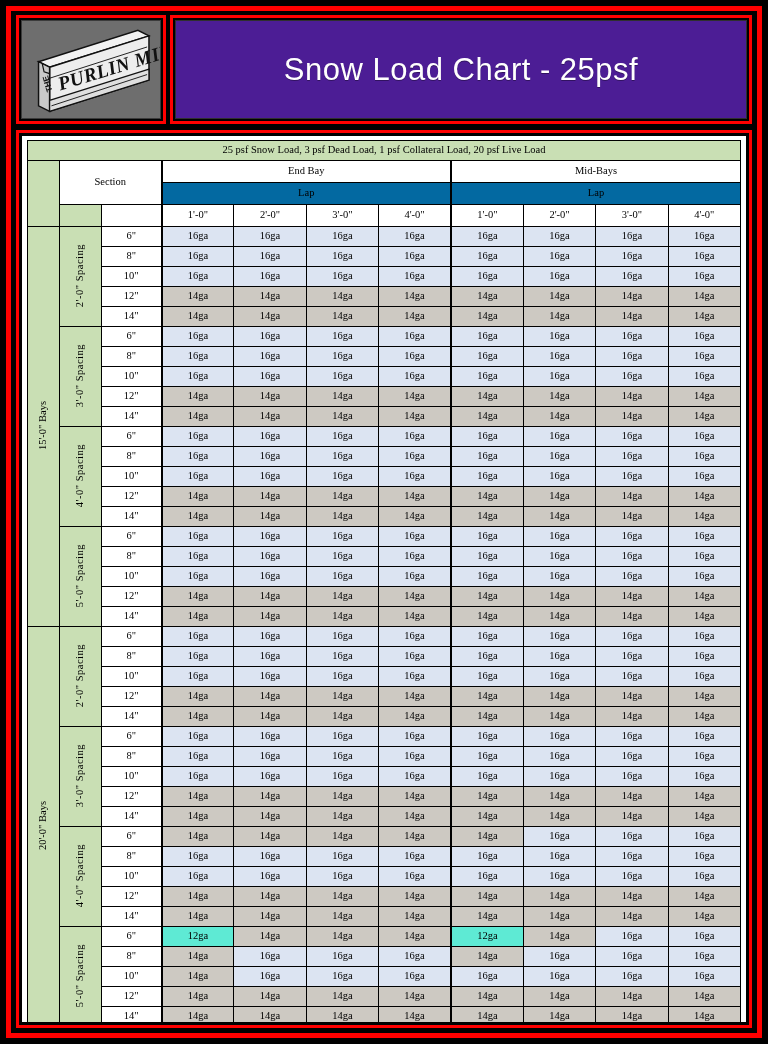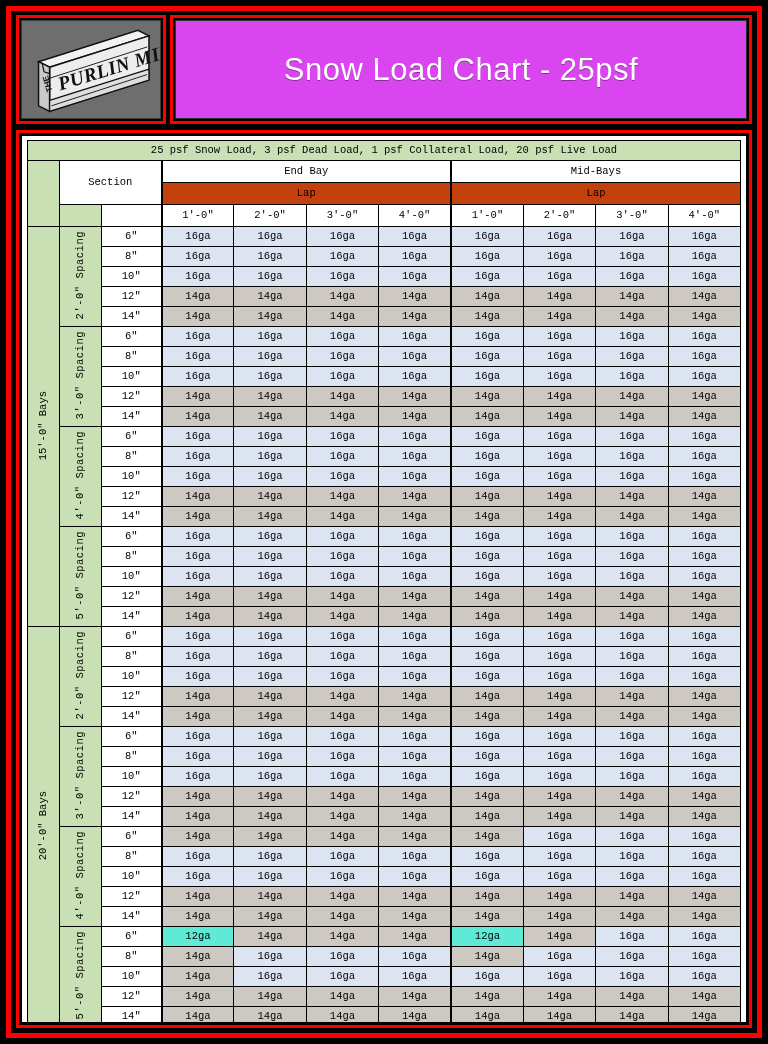--- a/index.html
+++ b/index.html
@@ -49,21 +49,21 @@
   }
   .logo-svg { display:block; width:100%; height:100%; }
   .title-box {
     flex: 1 1 auto;
     border: 3px solid #ff0000;
     background: #000;
     padding: 2px;
   }
   .title-inner {
     width: 100%; height: 100%;
-    background: #d946ef;
+    background: #4c1d95;
     border: 1px solid #2f2f2f;
     display: flex;
     align-items: center;
     justify-content: center;
   }
   .title-text {
     color: #ffffff;
     font-size: 31px;
     font-weight: 400;
     letter-spacing: 0.5px;
@@ -83,21 +83,21 @@
     width: 100%; height: 100%;
     background: #ffffff;
     border: 1px solid #000;
     padding: 4px 5px 5px 5px;
     overflow: hidden;
   }
   table.chart {
     border-collapse: collapse;
     width: 100%;
     table-layout: fixed;
-    font-family: Liberation Mono, monospace;
+    font-family: Liberation Serif, serif;
   }
   table.chart td, table.chart th {
     border: 1px solid #000000;
     text-align: center;
     vertical-align: middle;
     font-size: 10.5px;
     color: #000;
     padding: 0;
     height: 20px;
     line-height: 1;
@@ -107,21 +107,21 @@
     background: #c9dfb4;
     font-weight: bold;
     font-size: 11px;
     height: 19px;
   }
   .hdr {
     background: #ffffff;
     font-weight: bold;
     font-size: 11.5px;
   }
-  .hdr-lap { font-weight: bold; font-size: 11.5px; background:#c2410c; }
+  .hdr-lap { font-weight: bold; font-size: 11.5px; background:#0369a1; }
   .hdr-size { font-weight: bold; font-size: 11px; background:#fff; }
   .green { background: #c9dfb4; }
   .bay-cell {
     background: #c9dfb4;
     font-weight: bold;
     font-size: 12px;
     width: 32px;
   }
   .bay-cell span, .spacing-cell span {
     display: inline-block;

